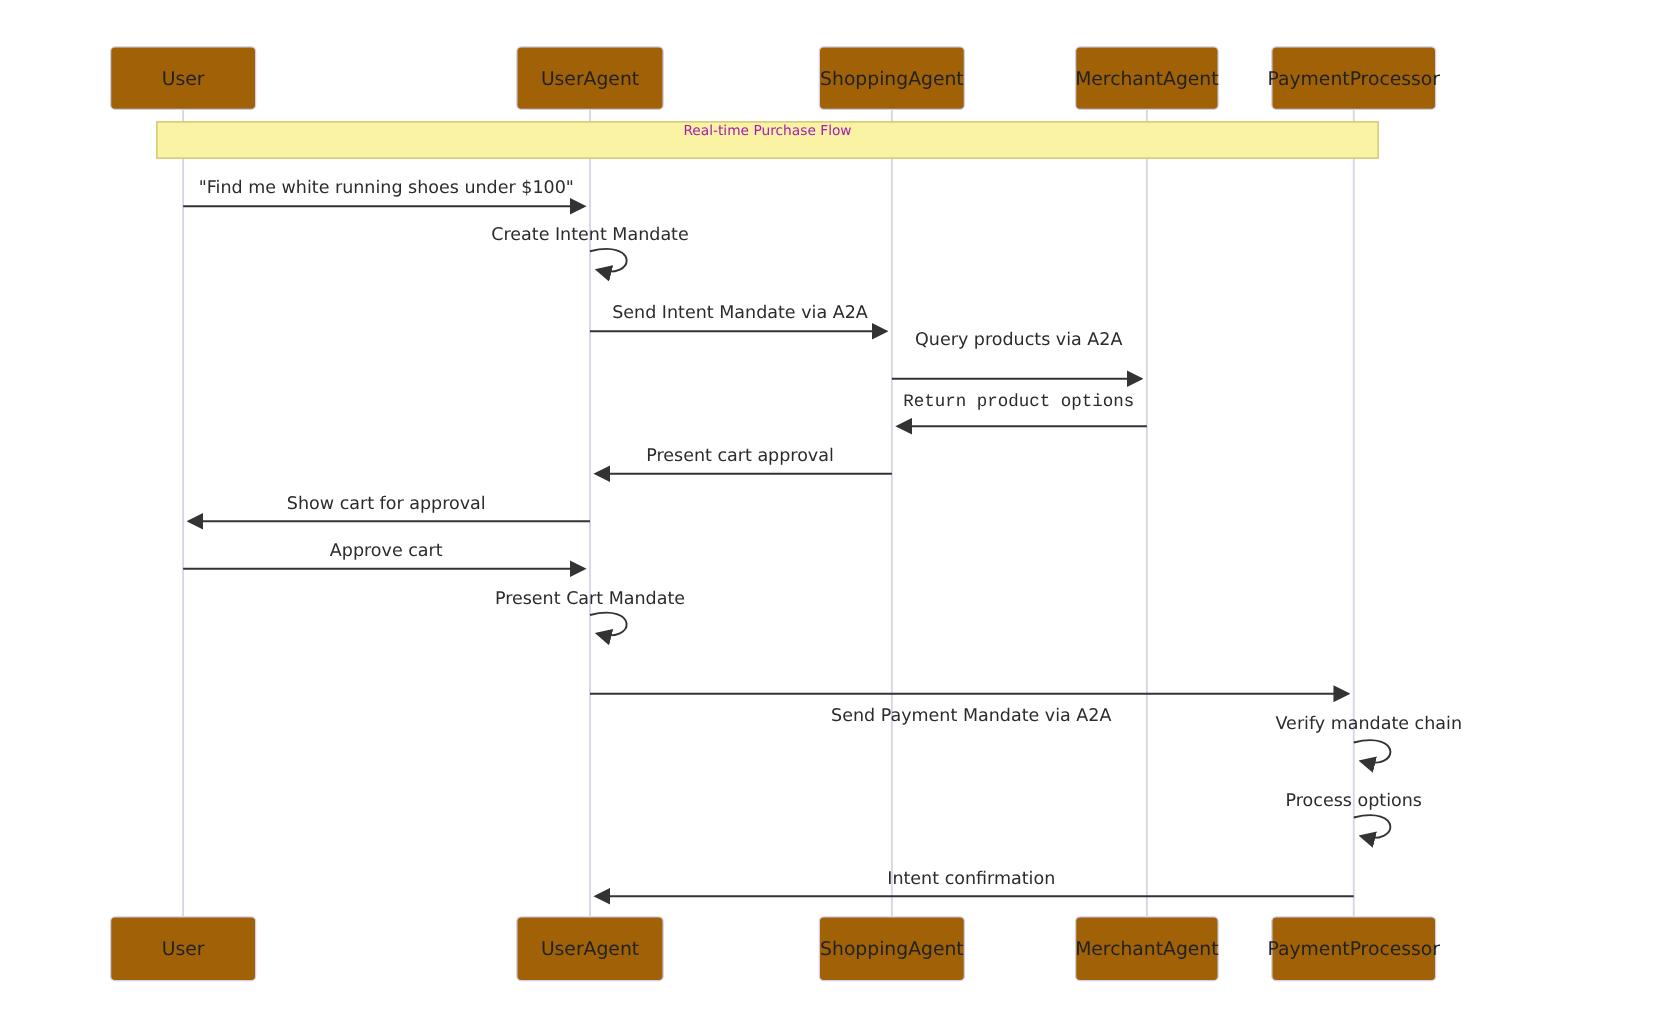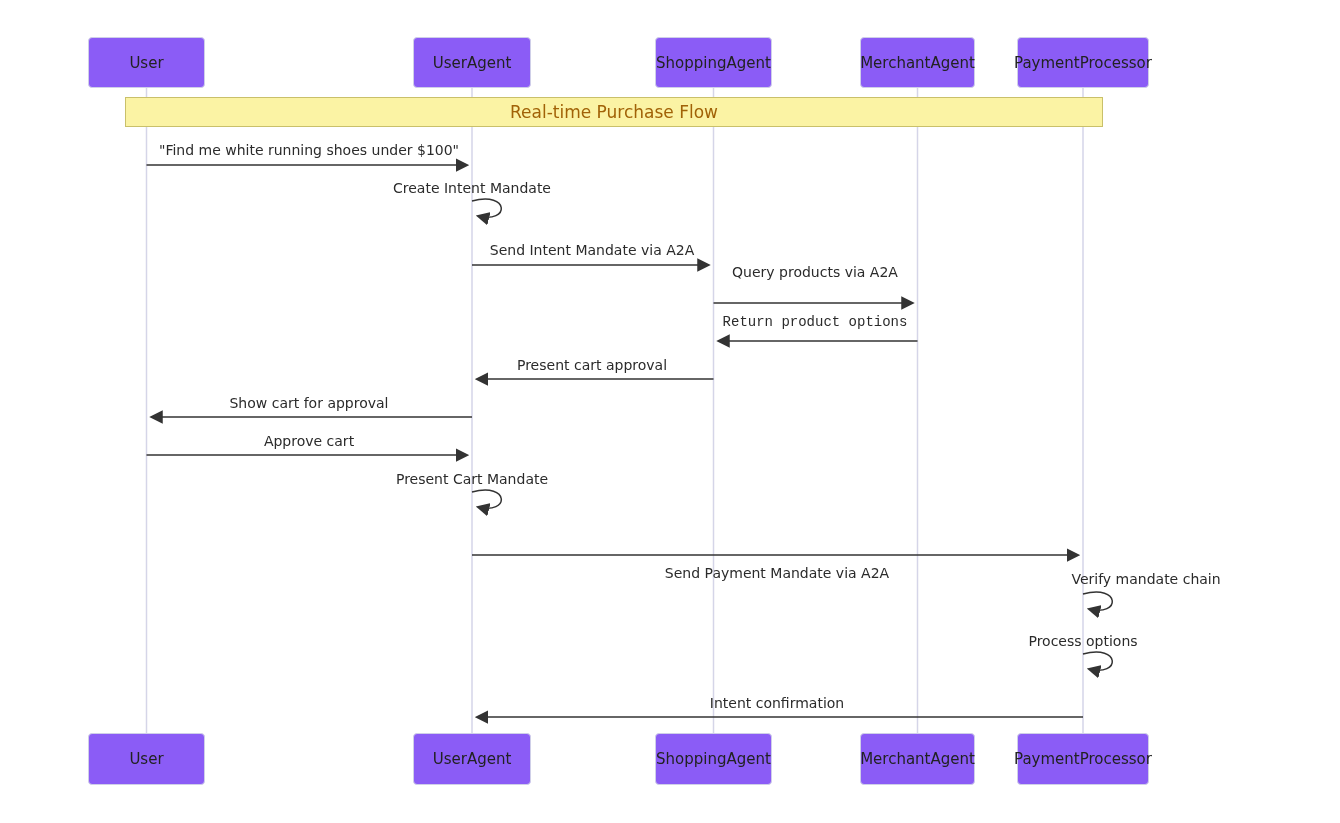--- a/index.html
+++ b/index.html
@@ -17,21 +17,21 @@
   }
   .diagram-svg {
     position: absolute;
     left: 0;
     top: 0;
     width: 1340px;
     height: 823px;
   }
   .actor {
     position: absolute;
-    background: #8b5cf6;
+    background: #a16207;
     border: 1px solid #CFCFE8;
     border-radius: 4px;
     display: flex;
     align-items: center;
     justify-content: center;
     font-size: 15px;
     color: #222222;
     box-sizing: border-box;
   }
   .actor.top { top: 37px; height: 51px; }
@@ -39,24 +39,23 @@
   .banner {
     position: absolute;
     left: 125px;
     top: 97px;
     width: 978px;
     height: 30px;
     background: #FBF3A4;
     border: 1.5px solid #C9C06A;
     box-sizing: border-box;
     display: flex;
-    align-items: center;
     justify-content: center;
-    font-size: 17px;
-    color: #a16207;
+    font-size: 11px;
+    color: #a21caf;
   }
   .msg-label {
     position: absolute;
     transform: translateX(-50%);
     font-size: 14px;
     color: #2b2b2b;
     white-space: nowrap;
     line-height: 17px;
   }
 </style>
@@ -116,21 +115,21 @@
   <div class="msg-label" style="left:309px; top:142px;">"Find me white running shoes under $100"</div>
   <div class="msg-label" style="left:472px; top:180px;">Create Intent Mandate</div>
   <div class="msg-label" style="left:592px; top:242px;">Send Intent Mandate via A2A</div>
   <div class="msg-label" style="left:815px; top:264px;">Query products via A2A</div>
   <div class="msg-label" style="left:815px; top:314px;font-family:Liberation Mono, monospace;">Return product options</div>
   <div class="msg-label" style="left:592px; top:357px;">Present cart approval</div>
   <div class="msg-label" style="left:309px; top:395px;">Show cart for approval</div>
   <div class="msg-label" style="left:309px; top:433px;">Approve cart</div>
   <div class="msg-label" style="left:472px; top:471px;">Present Cart Mandate</div>
   <div class="msg-label" style="left:777px; top:533px;margin-top:32px;">Send Payment Mandate via A2A</div>
-  <div class="msg-label" style="left:1146px; top:571px;">Verify mandate chain</div>
+  <div class="msg-label" style="left:1095px; top:571px;">Verify mandate chain</div>
   <div class="msg-label" style="left:1083px; top:633px;">Process options</div>
   <div class="msg-label" style="left:777px; top:695px;">Intent confirmation</div>
 
   <div class="actor bottom" style="left:88px; width:117px;">
     <span>User</span>
   </div>
   <div class="actor bottom" style="left:413px; width:118px;">
     <span>UserAgent</span>
   </div>
   <div class="actor bottom" style="left:655px; width:117px;">

